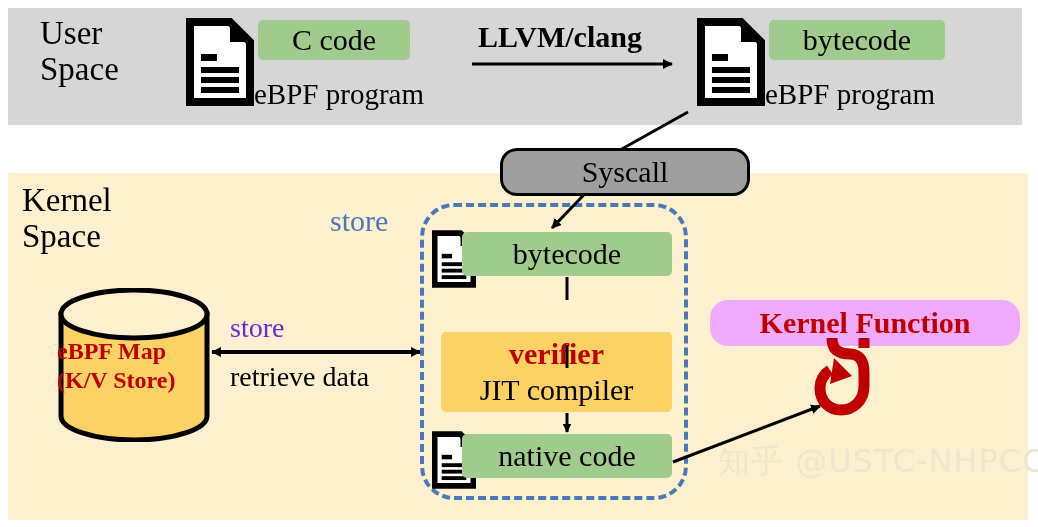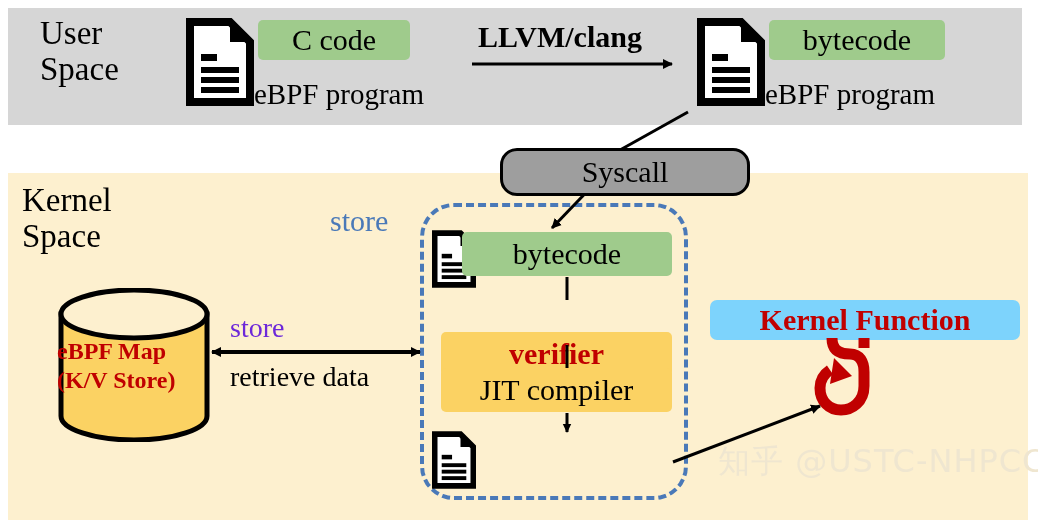--- a/index.html
+++ b/index.html
@@ -117,23 +117,23 @@
     font-weight: bold;
     color: #c00000;
     line-height: 1.2;
     white-space: pre-line;
   }
 
   
   #kernel-function-chip {
     position: absolute;
     left: 710px; top: 300px;
-    width: 310px; height: 40px;
-    border-radius: 7px;
-    background: #7dd3fc;
+    width: 310px; height: 46px;
+    border-radius: 18px;
+    background: #f0abfc;
     display: flex; align-items: center; justify-content: center;
     font-size: 30px;
     font-weight: bold;
     color: #c00000;
   }
 
   
   #kernel-hook-icon {
     position: absolute;
     left: 812px; top: 336px;
@@ -237,20 +237,21 @@
   <div class="doc-icon" style="left:432px; top:431px; width:44px; height:58px;">
     <svg width="44" height="58" viewBox="0 0 68 88">
       <path d="M4 4 H44 L64 24 V84 H4 Z" fill="#ffffff" stroke="#000" stroke-width="9" stroke-linejoin="miter"></path>
       <path d="M44 4 L44 24 L64 24 Z" fill="#000"></path>
       <rect x="15" y="36" width="16" height="7" fill="#000"></rect>
       <rect x="15" y="49" width="38" height="6" fill="#000"></rect>
       <rect x="15" y="59" width="38" height="6" fill="#000"></rect>
       <rect x="15" y="69" width="38" height="6" fill="#000"></rect>
     </svg>
   </div>
+  <div class="chip green" id="stage-native-code" style="left:462px; top:434px; width:210px; height:44px;">native code</div>
 
   <div id="ebpf-map-cylinder">
     <svg width="154" height="154" viewBox="0 0 154 154">
       <path d="M4 26 V128 a73 24 0 0 0 146 0 V26 Z" fill="#fbd263" stroke="#000" stroke-width="5"></path>
       <ellipse cx="77" cy="26" rx="73" ry="24" fill="#fdf0cf" stroke="#000" stroke-width="5"></ellipse>
     </svg>
   </div>
   <div id="ebpf-map-label">eBPF Map
 (K/V Store)</div>
 

